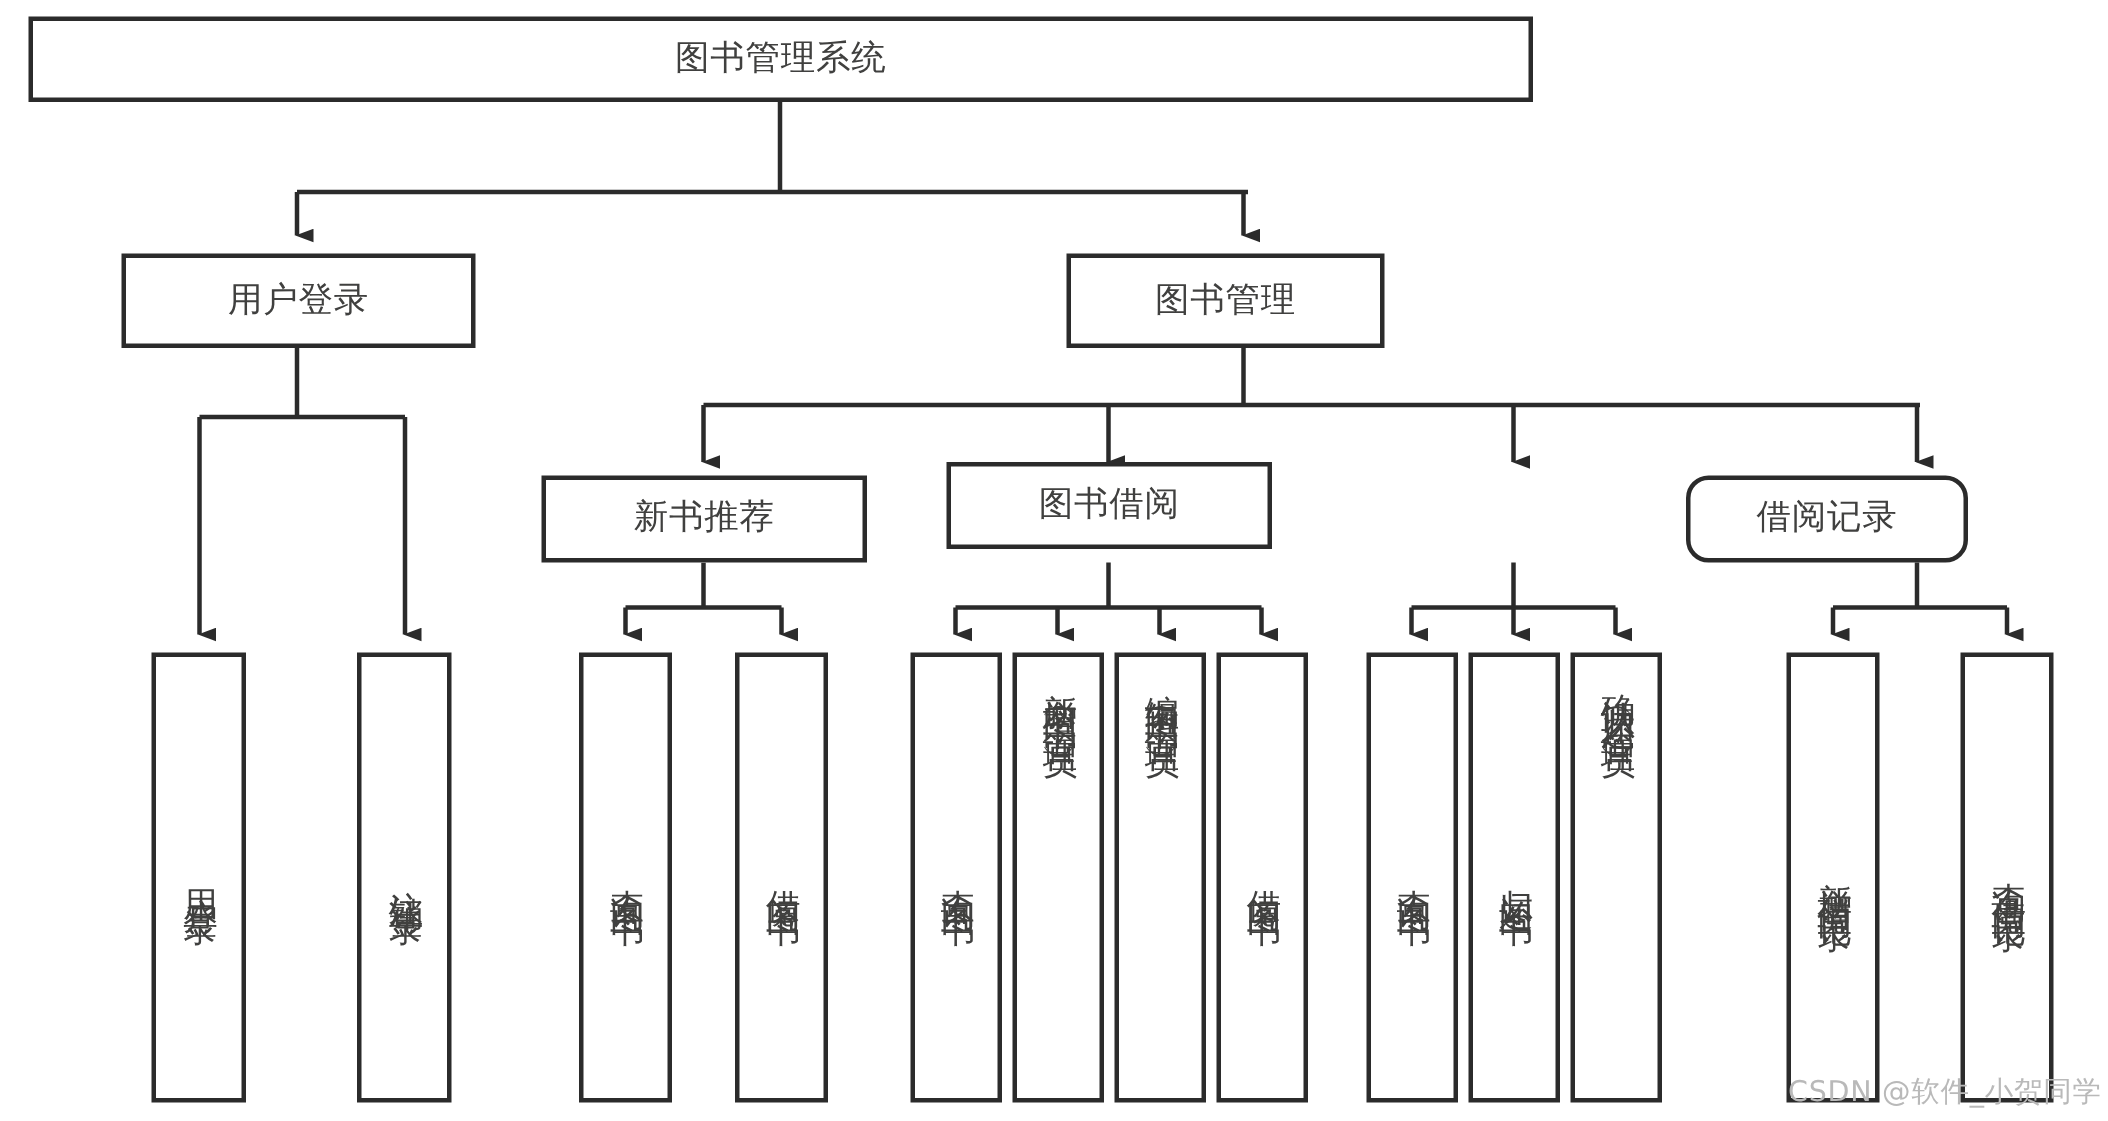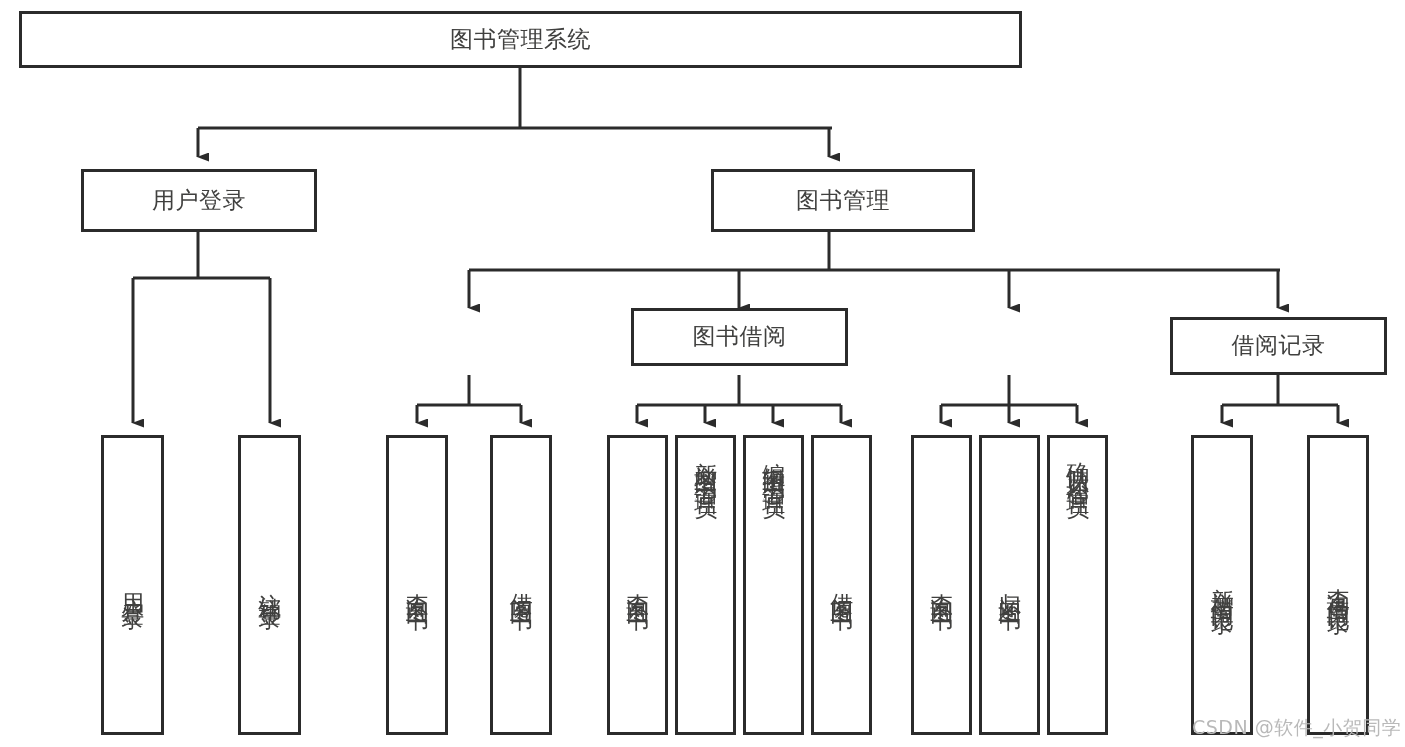--- a/index.html
+++ b/index.html
@@ -128,28 +128,31 @@
     </g>
   </svg>
 
   <div class="node" style="left:19px; top:11px; width:1003px; height:57px;">
     <span class="node-label">图书管理系统</span>
   </div>
 
   <div class="node" style="left:81px; top:169px; width:236px; height:63px;">
     <span class="node-label">用户登录</span>
   </div>
-  <div class="node" style="left:711px; top:169px; width:264px; height:63px;">
+  <div class="node" style="left:711px; top:169px; width:212px; height:63px;">
     <span class="node-label">图书管理</span>
   </div>
 
+  <div class="node" style="left:361px; top:317px; width:217px; height:58px;">
+    <span class="node-label">新书推荐</span>
+  </div>
   <div class="node" style="left:631px; top:308px; width:217px; height:58px;">
     <span class="node-label">图书借阅</span>
   </div>
-  <div class="node" style="left:1170px; top:317px; width:217px; height:58px;">
+  <div class="node" style="left:1124px; top:317px; width:188px; height:58px;border-radius:15px;">
     <span class="node-label">借阅记录</span>
   </div>
 
   <div class="node vertical leaf-mid" style="left:101px; top:435px; width:63px; height:300px;">
     <span class="node-label">用户登录</span>
   </div>
   <div class="node vertical leaf-mid" style="left:238px; top:435px; width:63px; height:300px;">
     <span class="node-label">注销登录</span>
   </div>
 

